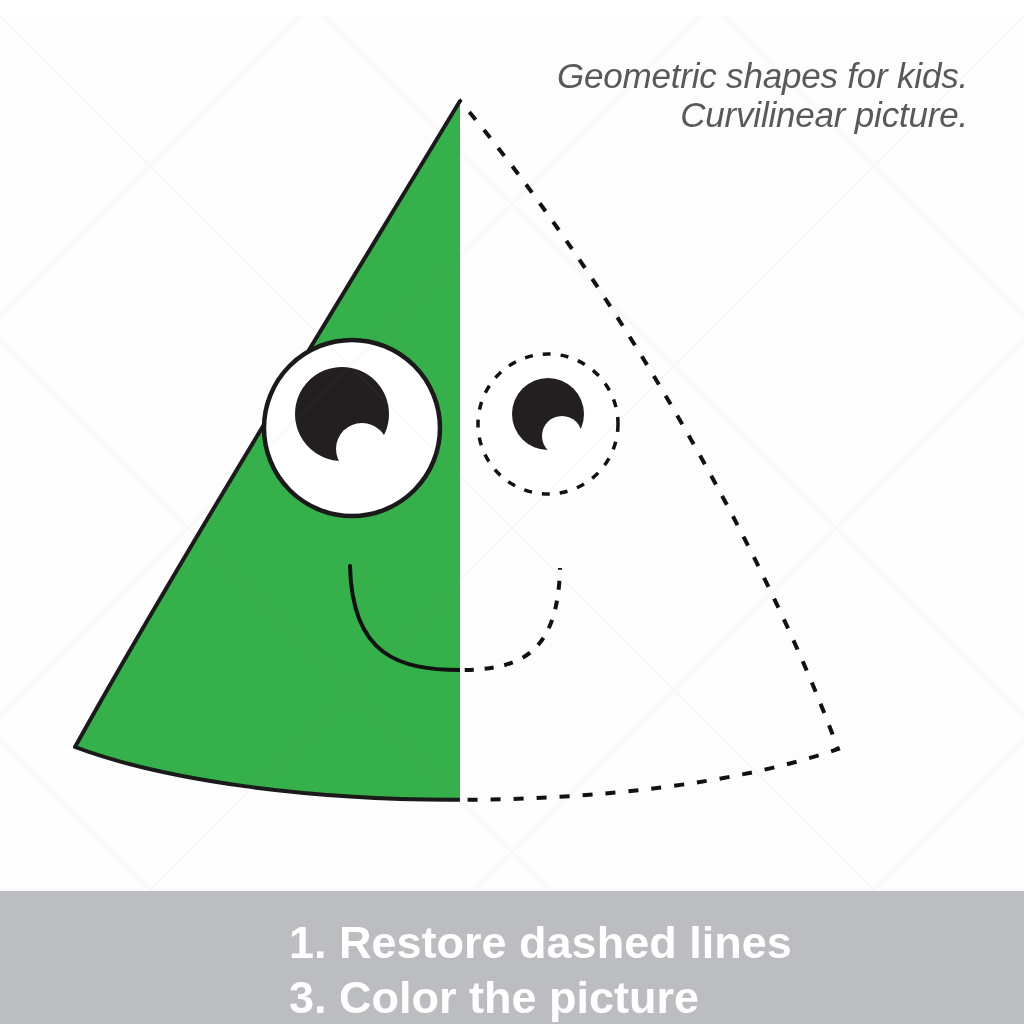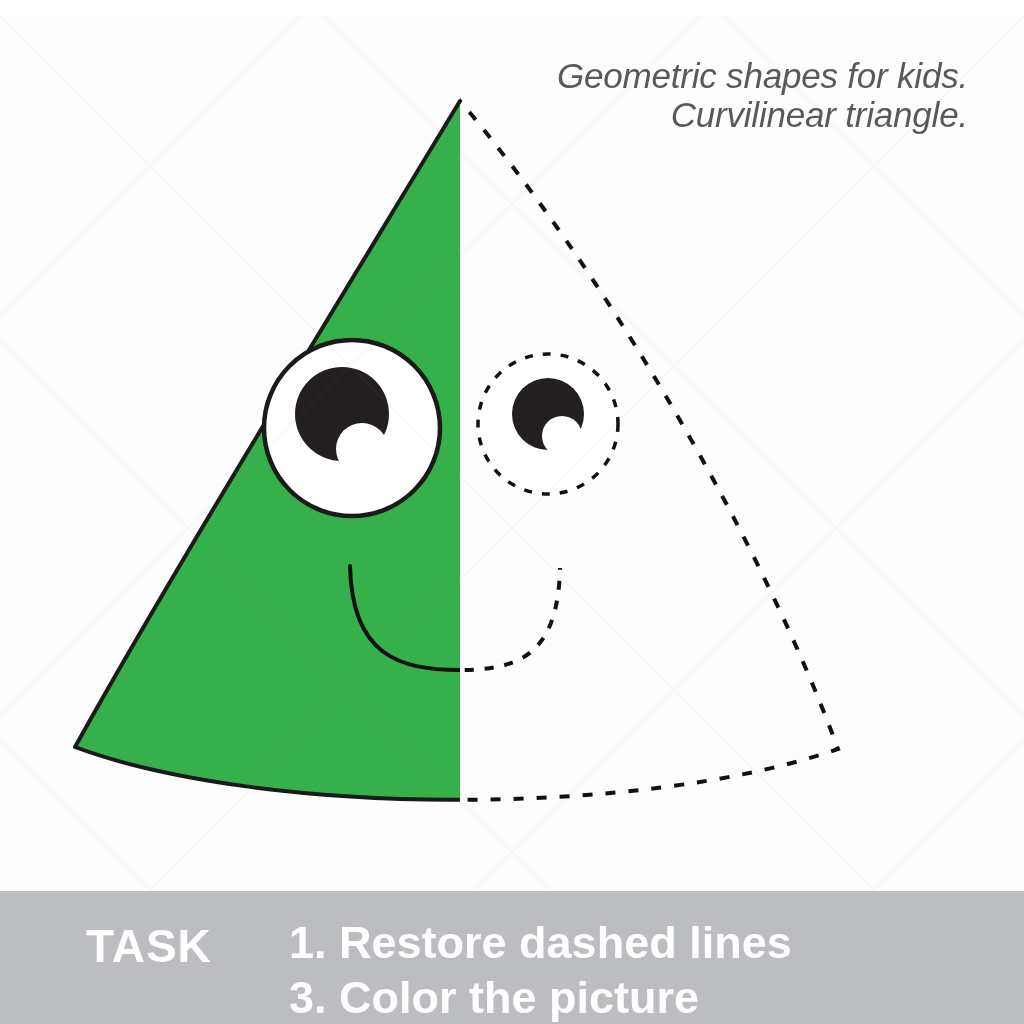--- a/index.html
+++ b/index.html
@@ -77,21 +77,21 @@
 
   <svg class="wm" viewBox="0 0 1024 1024" xmlns="http://www.w3.org/2000/svg">
     <g stroke="#8a8a8a" stroke-width="2" fill="none">
       <path d="M0 300 L300 0 M0 700 L700 0 M0 1024 L1024 0 M324 1024 L1024 324 M724 1024 L1024 724"></path>
       <path d="M0 724 L300 1024 M0 324 L700 1024 M0 0 L1024 1024 M324 0 L1024 700 M724 0 L1024 300"></path>
     </g>
   </svg>
 
   <div class="title-block">
     <div class="title-line">Geometric shapes for kids.</div>
-    <div class="title-line">Curvilinear triangle.</div>
+    <div class="title-line">Curvilinear picture.</div>
   </div>
 
   <svg class="art" viewBox="0 0 1024 880" xmlns="http://www.w3.org/2000/svg">
 
     <defs>
 
       <clipPath id="leftHalf">
         <rect x="0" y="0" width="460" height="880"></rect>
       </clipPath>
       <clipPath id="rightHalf">
@@ -134,19 +134,18 @@
       <path d="M350 550 C 352 640, 400 654, 460 654 C 520 654, 558 638, 560 552" fill="none" stroke="#111111" stroke-width="4" stroke-linecap="round"></path>
     </g>
 
     <g clip-path="url(#rightHalf)">
       <path d="M350 550 C 352 640, 400 654, 460 654 C 520 654, 558 638, 560 552" fill="none" stroke="#111111" stroke-width="4" stroke-dasharray="9 11" stroke-linecap="butt"></path>
     </g>
 
   </svg>
 
   <div class="taskbar"></div>
-  <div class="task-word">TASK</div>
   <div class="task-lines">
     <div class="task-line">1. Restore dashed lines</div>
     <div class="task-line">3. Color the picture</div>
   </div>
 
 </div>
 
 </body></html>

